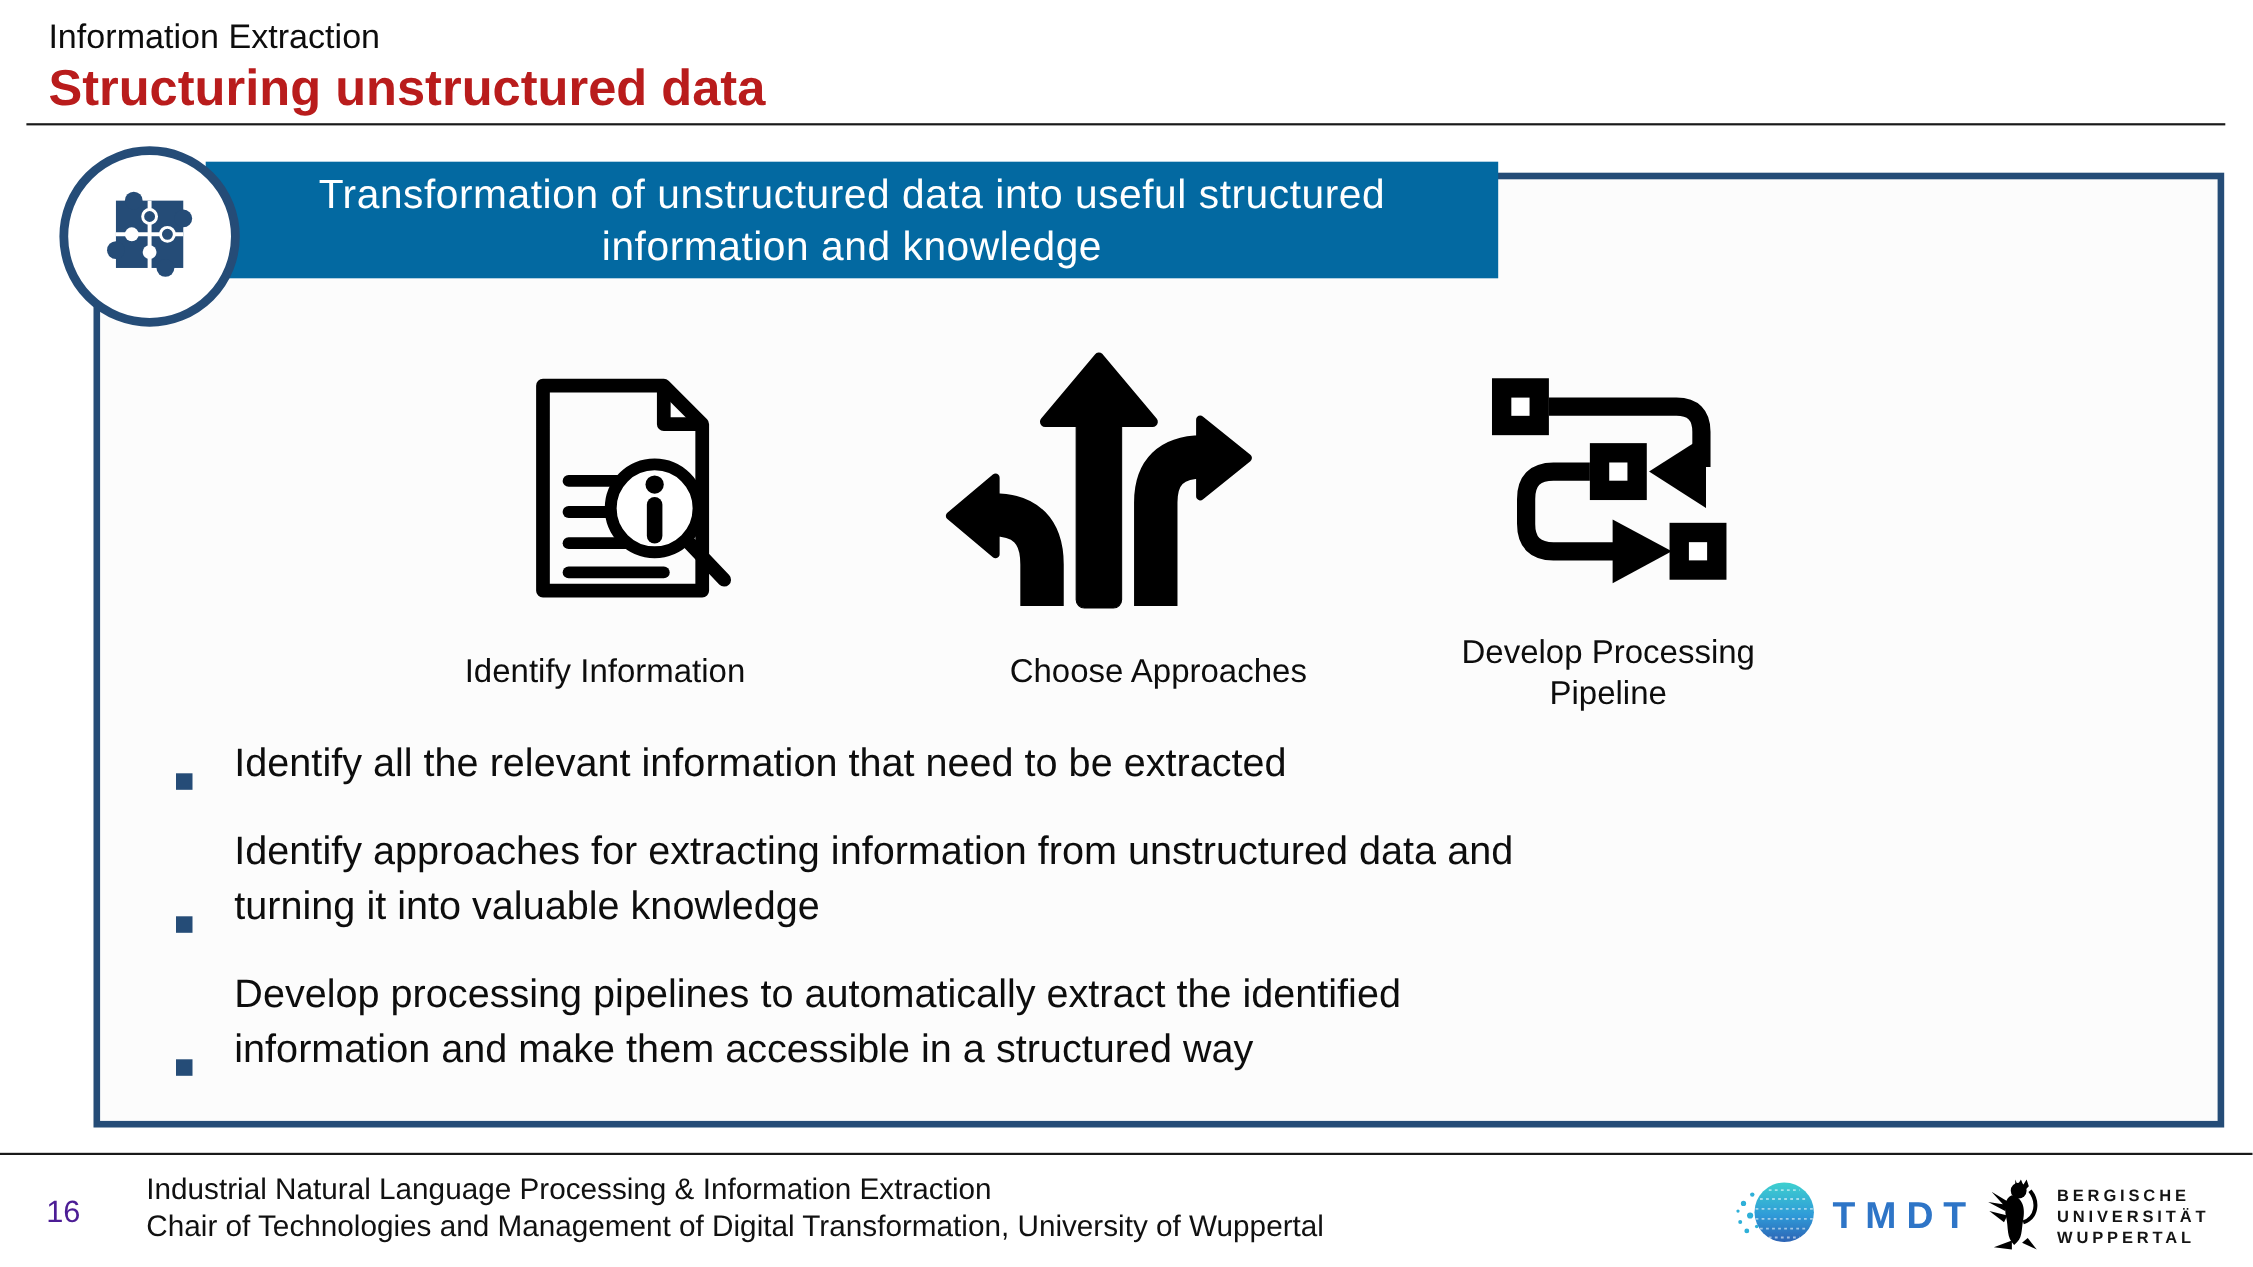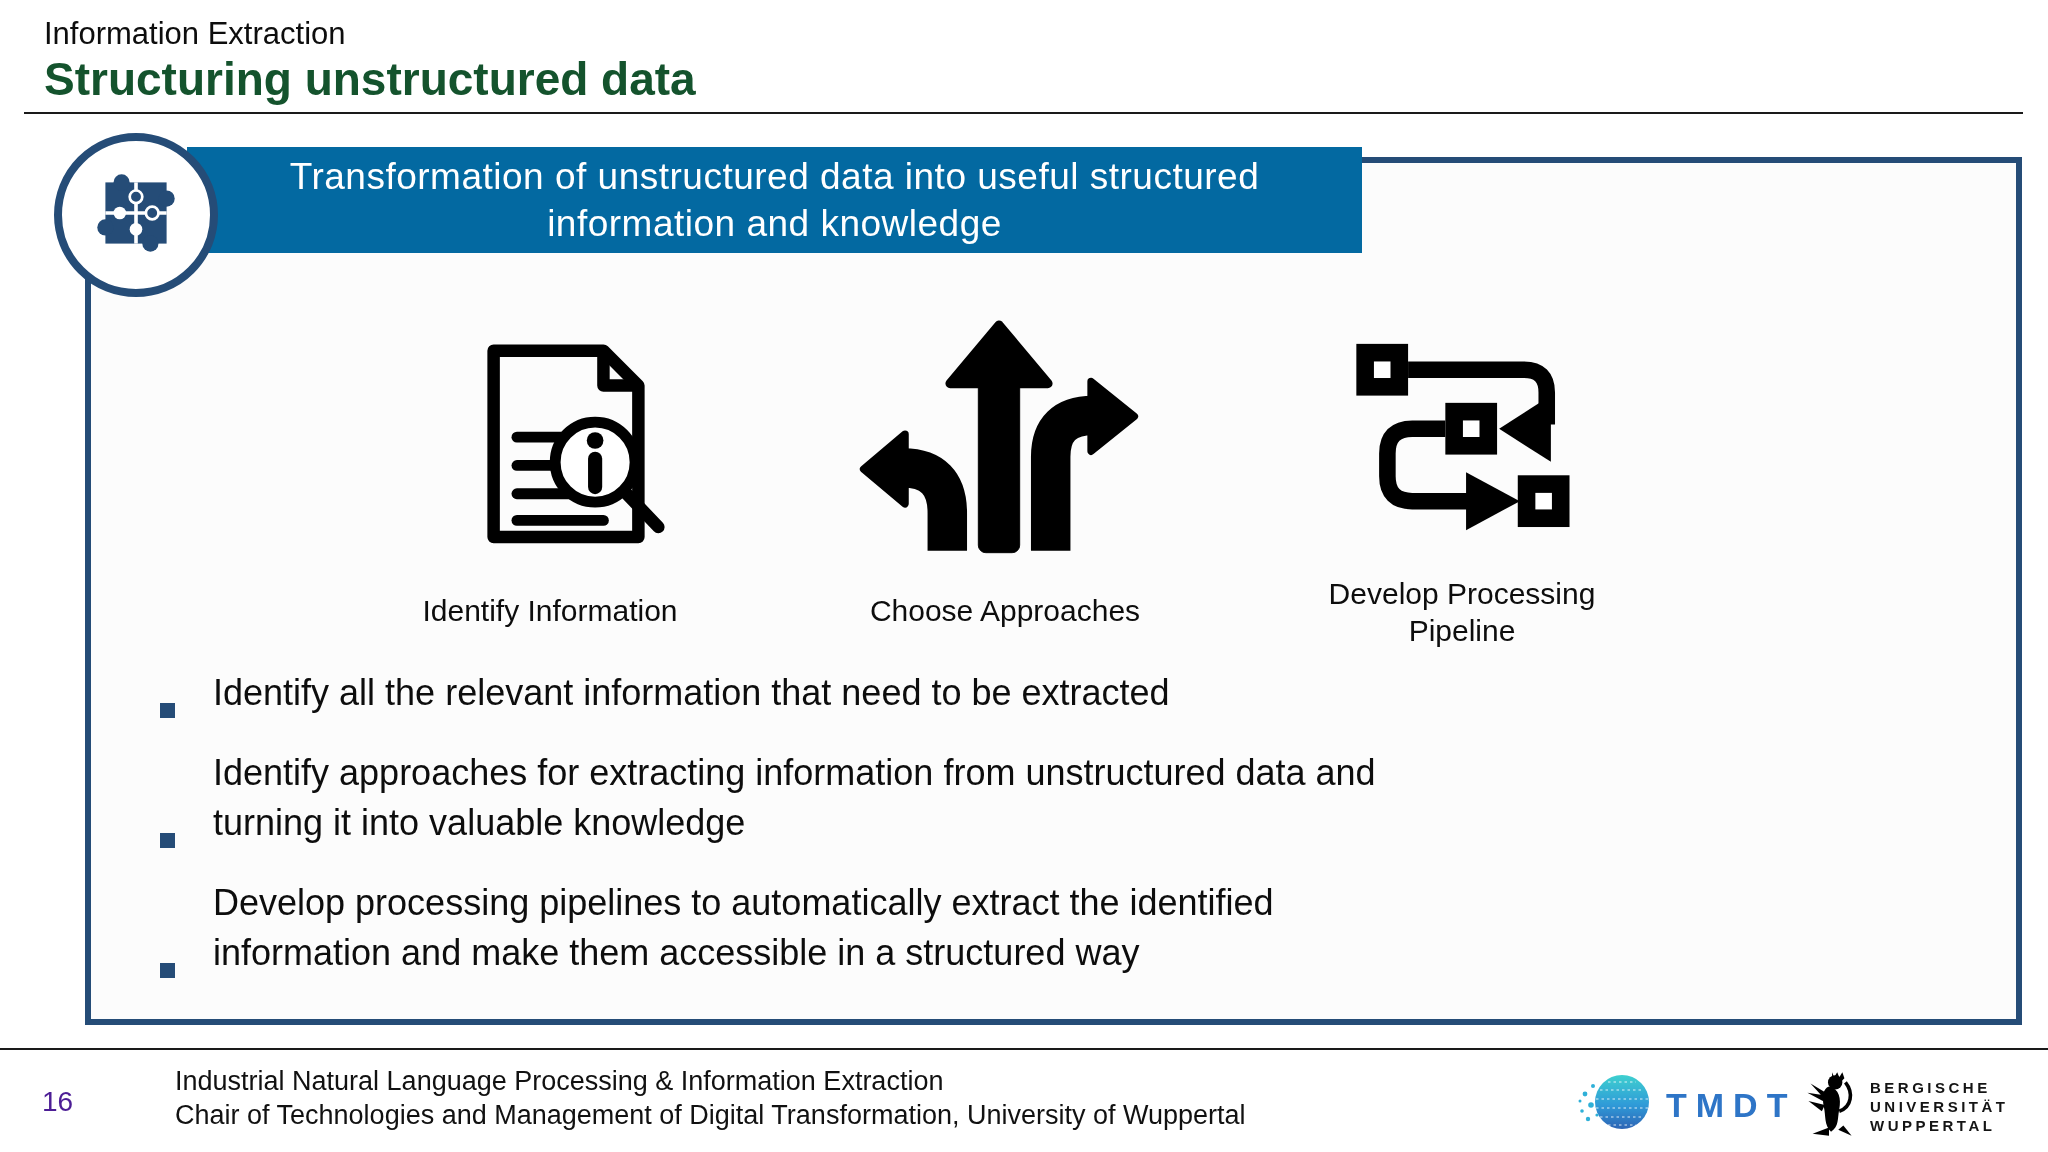--- a/index.html
+++ b/index.html
@@ -1,21 +1,21 @@
 <!DOCTYPE html>
 <html><head>
 <meta charset="utf-8">
 <style>
   html,body{margin:0;padding:0;background:#ffffff;}
   body{font-family:"Liberation Sans", sans-serif; color:#111;}
   .slide{position:relative;width:2048px;height:1152px;background:#ffffff;overflow:hidden;}
 
   
   .kicker{position:absolute;left:44px;top:16px;font-size:31px;color:#0d0d0d;text-align:center;}
-  .page-title{position:absolute;left:44px;top:52px;font-size:46px;font-weight:bold;color:#14532d;}
+  .page-title{position:absolute;left:44px;top:52px;font-size:46px;font-weight:bold;color:#b91c1c;}
   .header-rule{position:absolute;left:24px;top:112px;width:1999px;height:2px;background:#1a1a1a;}
 
   
   .content-box{position:absolute;left:85px;top:157px;width:1937px;height:868px;
     box-sizing:border-box;border:6px solid #254C77;background:#FCFCFC;}
 
   
   .banner{position:absolute;left:187px;top:147px;width:1175px;height:106px;background:#0369a1;
     display:flex;flex-direction:column;justify-content:center;align-items:center;}
   .banner-line{color:#fff;font-size:37px;line-height:47px;text-align:center;letter-spacing:.5px;}
@@ -24,33 +24,33 @@
   .puzzle-circle{position:absolute;left:54px;top:133px;width:148px;height:148px;background:#fff;
     border:8px solid #254C77;border-radius:50%;display:flex;align-items:center;justify-content:center;}
 
   
   .step-icon{position:absolute;}
   .icon-doc{left:462px;top:326px;}
   .icon-arrows{left:858px;top:314px;}
   .icon-pipeline{left:1346px;top:333px;}
   .step-label{position:absolute;width:320px;text-align:center;font-size:30px;line-height:37px;color:#0d0d0d;}
   .label-0{left:390px;top:592px;}
-  .label-1{left:845px;top:592px;}
+  .label-1{left:893px;top:592px;}
   .label-2{left:1302px;top:575px;}
 
   
   .bullet-list{position:absolute;left:160px;top:668px;width:1480px;margin:0;padding:0;list-style:none;}
   .bullet{display:flex;margin-bottom:30px;align-items:flex-end;}
   .marker{flex:0 0 auto;width:15px;height:15px;background:#254C77;margin:18px 38px 0 0;}
   .btext{font-size:36px;line-height:50px;color:#0d0d0d;max-width:1390px;}
 
   
   .footer-rule{position:absolute;left:0;top:1048px;width:2048px;height:2px;background:#1a1a1a;}
   .page-number{position:absolute;left:42px;top:1086px;font-size:28px;color:#4c1d95;}
-  .footer-text{position:absolute;left:133px;top:1064px;font-size:27px;line-height:34px;color:#111;margin-left:42px;}
+  .footer-text{position:absolute;left:133px;top:1064px;font-size:27px;line-height:34px;color:#111;}
 
   
   .tmdt-logo{position:absolute;left:1578px;top:1072px;display:flex;align-items:center;}
   .tmdt-word{font-size:34px;font-weight:bold;letter-spacing:9px;color:#2E75C7;margin-left:12px;}
   .uni-logo{position:absolute;left:1798px;top:1066px;display:flex;align-items:center;}
   .uni-text{font-size:15px;font-weight:bold;letter-spacing:3.5px;line-height:19px;color:#141414;margin-left:10px;}
 </style>
 </head>
 <body>
 

